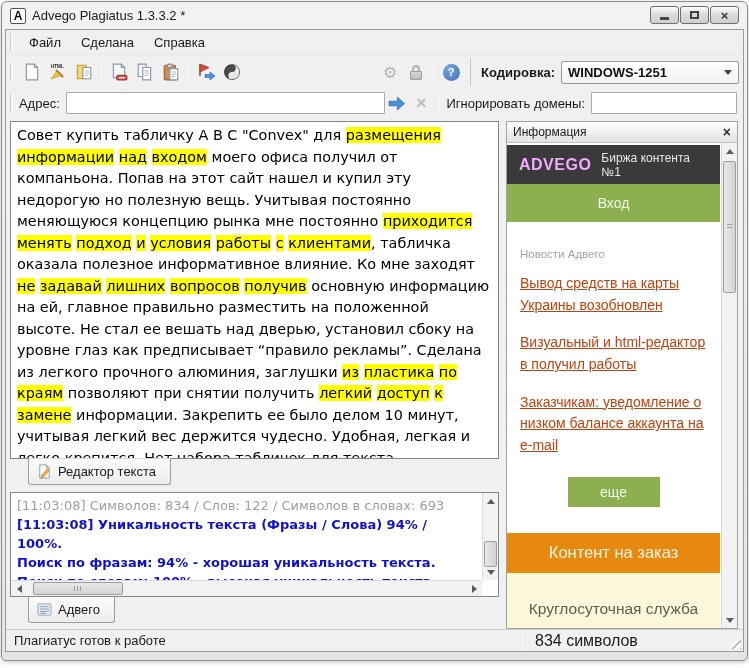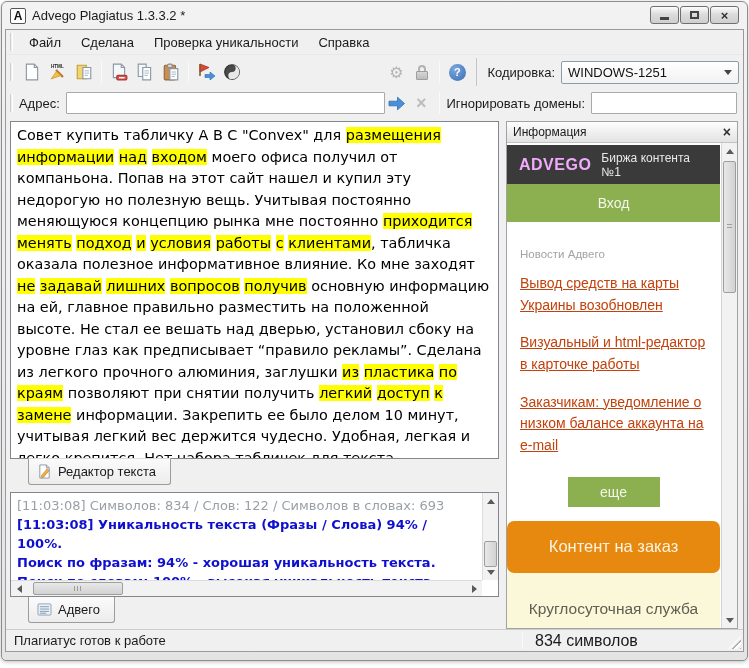--- a/index.html
+++ b/index.html
@@ -37,21 +37,21 @@
     border-top:1px solid #e8e8e8; }
   .tb-btn { width:26px; height:26px; display:flex; align-items:center; justify-content:center; border-radius:2px; }
   .tb-sep { width:1px; height:22px; background:#c6c6c6; border-right:1px solid #fafafa; margin:0 4px; }
   .tb-spacer { flex:1; }
   .help-circle { width:17px; height:17px; border-radius:50%;
     background:radial-gradient(circle at 35% 30%, #7aa7dd, #3a6db5);
     color:#fff; font-weight:bold; font-size:11px; display:flex; align-items:center; justify-content:center; }
   .gear-glyph { font-size:16px; color:#b5b5b5; }
   .lock-shackle { width:8px; height:6px; border:2px solid #b3b3b3; border-bottom:none; border-radius:4px 4px 0 0; margin:0 auto; }
   .lock-body { width:12px; height:9px; background:linear-gradient(#d6d6d6,#bdbdbd); border:1px solid #9e9e9e; border-radius:1px; }
-  .enc-group { display:flex; align-items:center; border-left:1px solid #c6c6c6; padding-left:10px; margin-left:6px; height:28px; }
+  .enc-group { display:flex; align-items:center; border-left:1px solid #c6c6c6; padding-left:10px; margin-left:6px; height:28px;font-weight:bold; }
   .enc-label { font-size:13px; color:#1a1a1a; margin-right:6px; }
   .combo { width:178px; height:23px; background:linear-gradient(#fff,#f2f2f2); border:1px solid #8e9aa6;
     border-radius:2px; display:flex; align-items:center; padding:0 6px; font-size:13px; color:#111; position:relative; }
   .combo .arrow { position:absolute; right:6px; top:8px; width:0; height:0;
     border-left:4px solid transparent; border-right:4px solid transparent; border-top:5px solid #444; }
 
   
   .addressbar { height:30px; display:flex; align-items:center; padding:0 6px 2px 2px; }
   .addr-label { font-size:13px; color:#1a1a1a; margin-right:6px; white-space:nowrap; }
   .text-input { height:22px; background:#fff; border:1px solid #a9a9a9; border-radius:1px; font-size:13px; padding:0 4px; font-family:"Liberation Sans",sans-serif; }
@@ -110,22 +110,22 @@
   .auth-row { height:38px; display:flex; }
   .auth-btn { flex:1; background:#8cb04f; color:#f3f6ea; font-size:14px; display:flex; align-items:center; justify-content:center; }
   .auth-btn + .auth-btn { border-left:1px solid #a6c46c; }
 
   .news-area { padding:26px 13px 0 13px; }
   .news-label { font-size:11.5px; color:#a3a3a3; margin-bottom:13px; }
   .news-link { font-size:14px; color:#c2410c; text-decoration:underline; line-height:1.55; margin-bottom:16px; display:block; font-family:"Liberation Sans",sans-serif; }
   .more-btn { display:block; margin:20px auto 0 auto; width:92px; height:30px; background:#8cb04f; border:none;
     color:#f3f6ea; font-size:14px; font-family:"Liberation Sans",sans-serif; }
 
-  .order-banner { margin-top:14px; height:52px; background:#e8890f; color:#fbf3e2; font-size:16.5px;
-    display:flex; align-items:center; justify-content:center;border-radius:7px; }
+  .order-banner { margin-top:26px; height:40px; background:#e8890f; color:#fbf3e2; font-size:16.5px;
+    display:flex; align-items:center; justify-content:center; }
   .support-banner { background:#fbf7d9; flex:1; min-height:96px; text-align:center; padding-top:20px; position:relative; }
   .support-line { font-size:15.5px; color:#5f5f52; line-height:2.1; }
 
   
   .statusbar { height:22px; border-top:1px solid #cdcdcd; background:#f0f0f0; display:flex; align-items:center; position:relative; }
   .status-left { width:516px; padding-left:8px; font-size:13px; color:#1a1a1a; }
   .status-div { width:1px; height:16px; background:#c6c6c6; border-right:1px solid #fafafa; }
   .status-right { padding-left:12px; font-size:16px; color:#1a1a1a; }
   .resize-grip { position:absolute; right:2px; bottom:2px; width:13px; height:13px;
     background:repeating-linear-gradient(135deg, transparent 0 2px, #b0b0b0 2px 3px, #fdfdfd 3px 5px);
@@ -152,21 +152,20 @@
     </div>
   </div>
 
   <div class="inner">
 
     <div class="menubar">
       <div class="grip"></div>
       <div id="menu-items" style="display:flex;">
           <span class="menu-item">Файл</span>
           <span class="menu-item">Сделана</span>
-          <span class="menu-item">Проверка уникальности</span>
           <span class="menu-item">Справка</span>
         </div>
     </div>
 
     <div class="toolbar">
       <div class="grip"></div>
 
       <div class="tb-btn">
         <svg width="18" height="18" viewBox="0 0 16 16">
             <path d="M3 1h7l3 3v11H3z" fill="#fff" stroke="#8a97a5"></path>
@@ -338,21 +337,21 @@
               <span class="brand-name">ADVEGO</span>
               <span class="brand-tag">Биржа контента №1</span>
             </div>
             <div class="auth-row" id="auth-row">
                 <div class="auth-btn">Вход</div>
               </div>
             <div class="news-area">
               <div class="news-label">Новости Адвего</div>
               <div id="news-links">
                   <a class="news-link">Вывод средств на карты Украины возобновлен</a>
-                  <a class="news-link">Визуальный и html-редактор в карточке работы</a>
+                  <a class="news-link">Визуальный и html-редактор в получил работы</a>
                   <a class="news-link">Заказчикам: уведомление о низком балансе аккаунта на e-mail</a>
                 </div>
               <button class="more-btn">еще</button>
             </div>
             <div class="order-banner">Контент на заказ</div>
             <div class="support-banner">
               <div class="support-line">Круглосуточная служба</div>
               <div class="support-line">поддержки</div>
 
             </div>

